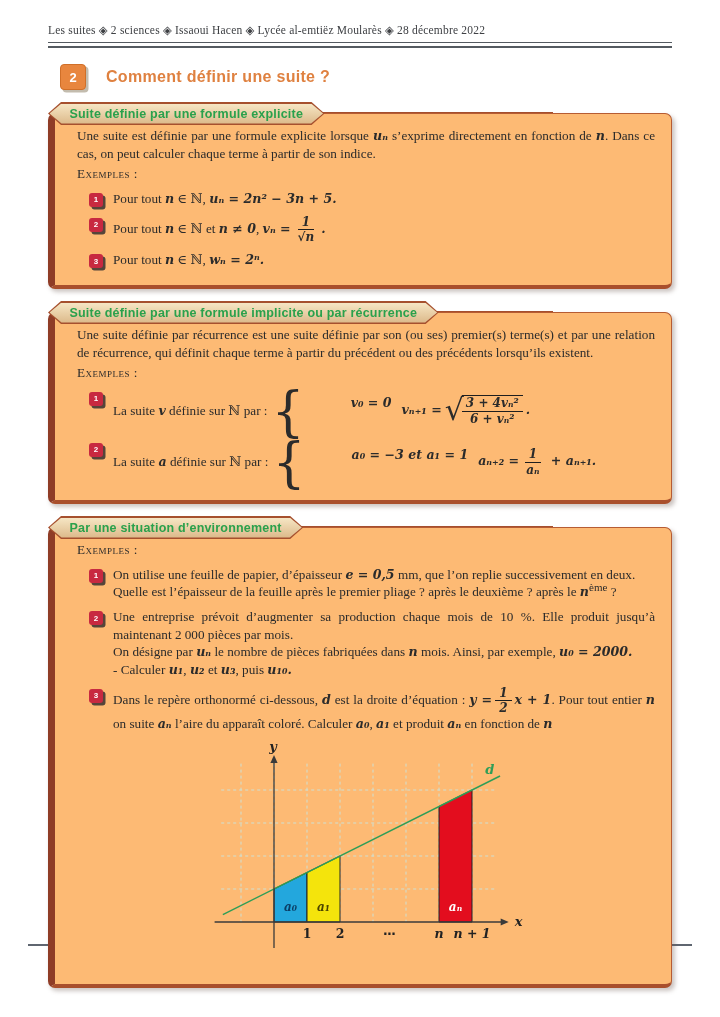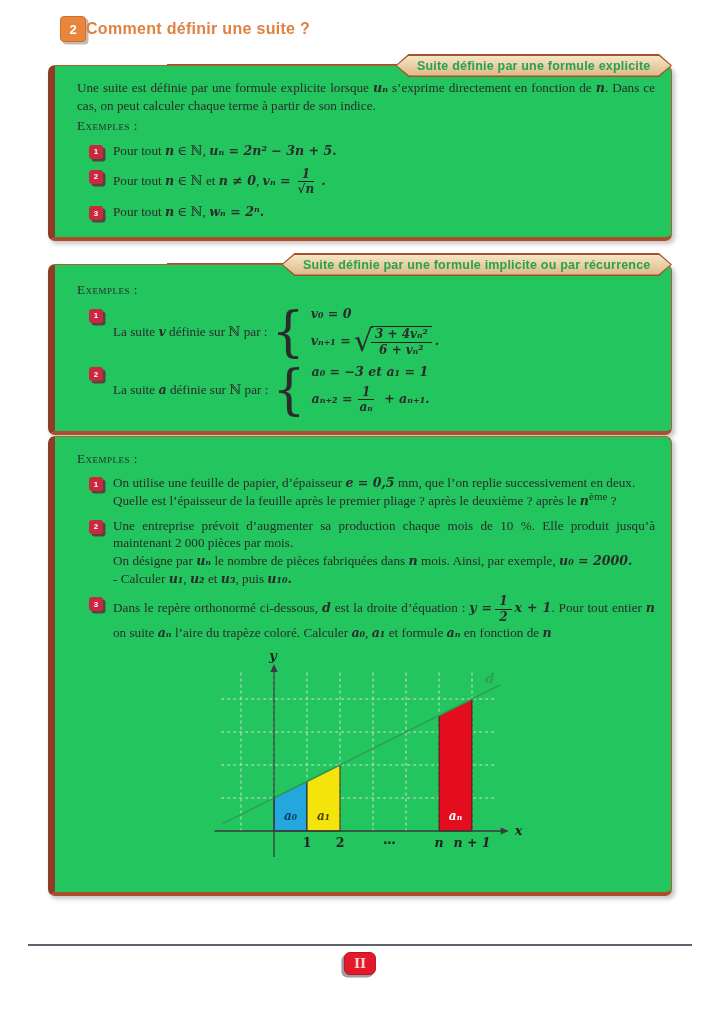--- a/index.html
+++ b/index.html
@@ -9,33 +9,33 @@
   
   .doc-header{padding-top:23px;font-size:11.5px;color:#3e4044;letter-spacing:.2px;
     font-family:"Liberation Serif","DejaVu Serif","DejaVu Sans",serif;}
   .header-rule{margin-top:5px;height:3px;border-top:1px solid #545a60;border-bottom:2px solid #545a60;}
 
   
   .section-head{display:flex;align-items:center;margin:16px 0 2px 12px;}
   .num-badge{width:24px;height:24px;background:#e8863e;border:1px solid #d06f28;border-radius:4px;
     color:#fff;font:700 13px "Liberation Sans",sans-serif;display:flex;align-items:center;justify-content:center;
     box-shadow:2.5px 2.5px 0 #c3bcae;}
-  .sec-title{color:#df8140;font:700 16px "Liberation Sans",sans-serif;letter-spacing:.3px;}
+  .sec-title{margin-left:20px;color:#df8140;font:700 16px "Liberation Sans",sans-serif;letter-spacing:.3px;}
 
   
   .cbox{position:relative;margin-top:12px;}
   .bracket{position:absolute;left:19%;right:19%;top:10px;height:14px;
     border:1.6px solid #a6502e;border-bottom:none;}
-  .cbadge-row{position:relative;height:22px;z-index:3;text-align:right;}
+  .cbadge-row{position:relative;height:22px;z-index:3;text-align:left;}
   .cbadge-outer{display:inline-block;background:#a6502e;padding:1.5px;
     clip-path:polygon(13px 0,calc(100% - 13px) 0,100% 50%,calc(100% - 13px) 100%,13px 100%,0 50%);}
   .cbadge-inner{display:inline-block;background:linear-gradient(#f6e6c4,#ddb océ) ;background:linear-gradient(#f6e6c4,#dcb98a);
     padding:3px 20px;clip-path:polygon(12px 0,calc(100% - 12px) 0,100% 50%,calc(100% - 12px) 100%,12px 100%,0 50%);
     color:#2aa14c;font:700 12.5px "Liberation Sans",sans-serif;letter-spacing:.2px;}
-  .cbody{position:relative;z-index:2;background:#22c55e;border:1.5px solid #b65c33;border-left:7px solid #8f3c26;
+  .cbody{position:relative;z-index:2;background:#fdba74;border:1.5px solid #b65c33;border-left:7px solid #8f3c26;
     border-bottom:4px solid #a94f2c;border-radius:7px;margin-top:-11px;
     padding:13px 16px 9px 22px;box-shadow:2.5px 3px 4px rgba(110,90,80,.35);
     font-size:13.2px;line-height:1.33;text-align:justify;}
 
   .exhead{font-variant:small-caps;letter-spacing:.5px;margin-top:3px;}
   .exrow{display:flex;margin:7px 0 7px 12px;text-align:justify;}
   .rbadge{flex:none;width:14px;height:14px;background:#c82940;border-radius:3px;color:#fff;
     font:700 8px "Liberation Sans",sans-serif;display:flex;align-items:center;justify-content:center;
     box-shadow:2.5px 2.5px 0 #55453a;margin:3px 10px 0 0;}
   .extext{flex:1;}
@@ -46,35 +46,39 @@
   .fwrap{display:inline-flex;align-items:center;vertical-align:middle;margin:0 3px;}
   .rad{font-family:"DejaVu Sans",sans-serif;font-style:normal;font-size:30px;line-height:.85;font-weight:400;
     margin-right:-2px;transform:translateY(-1px);}
   .frac{display:inline-flex;flex-direction:column;align-items:center;text-align:center;
     font-family:"DejaVu Serif","DejaVu Sans",serif;font-weight:700;font-style:italic;font-size:12px;line-height:1.2;}
   .frac .num{border-bottom:1.3px solid #1e1e1e;padding:0 4px;}
   .frac .den{padding:0 4px;}
   .under-vinculum{border-top:1.5px solid #1e1e1e;}
   .brace{font-family:"DejaVu Serif",serif;font-style:normal;font-weight:400;font-size:52px;line-height:.85;
     margin:0 6px 0 4px;transform:scaleY(1.05);}
-  .caselines{display:flex;flex-direction:column;gap:4px;}
+  .caselines{display:flex;flex-direction:row;gap:10px;margin-left:40px;}
 
   .chart-holder{text-align:center;margin:6px 0 2px;}
 
   
   .footer-rule{position:absolute;left:28px;right:28px;top:944px;border-top:2.2px solid #5f6670;}
   .page-badge{position:absolute;top:952px;left:50%;transform:translateX(-50%);
     background:#e01a2b;border:1px solid #c01020;color:#ffd2cf;
     font:700 13px "DejaVu Serif",serif;padding:3px 9px;border-radius:6px;box-shadow:-2.5px 2.5px 0 #9aa0a6;}
 </style>
 </head>
 <body>
 
 <div class="page">
 
+  <div class="doc-header">
+    <span>Les suites ◈ 2 sciences ◈ Issaoui Hacen ◈ Lycée al-emtiëz Moularès ◈ 28 décembre 2022</span>
+    <div class="header-rule"></div>
+  </div>
 
   <div class="section-head">
     <div class="num-badge">2</div>
     <div class="sec-title">Comment définir une suite ?</div>
   </div>
 
   <div class="cbox">
     <div class="bracket"></div>
     <div class="cbadge-row">
       <span class="cbadge-outer"><span class="cbadge-inner">Suite définie par une formule explicite</span></span>
@@ -101,20 +105,21 @@
       </div>
     </div>
   </div>
 
   <div class="cbox">
     <div class="bracket"></div>
     <div class="cbadge-row">
       <span class="cbadge-outer"><span class="cbadge-inner">Suite définie par une formule implicite ou par récurrence</span></span>
     </div>
     <div class="cbody">
+      <div class="rich"><span>Une suite définie par récurrence est une suite définie par son (ou ses) premier(s) terme(s) et par une relation de récurrence, qui définit chaque terme à partir du précédent ou des précédents lorsqu’ils existent.</span></div>
       <div class="exhead">Exemples :</div>
       <div class="exrow">
         <span class="rbadge">1</span>
         <div class="exflex">
           <span class="rich"><span>La suite </span><span class="math">v</span><span> définie sur ℕ par :</span></span>
           <span class="brace">{</span>
           <span class="caselines">
             <span class="caseline rich"><span class="math">v₀ = 0</span></span>
             <span class="caseline rich"><span class="math">vₙ₊₁ =</span><span class="fwrap">
                   <span class="rad">√</span>
@@ -140,38 +145,41 @@
                   </span>
                 </span><span class="math"> + aₙ₊₁.</span></span>
           </span>
         </div>
       </div>
     </div>
   </div>
 
   <div class="cbox">
     <div class="bracket"></div>
+    <div class="cbadge-row">
+      <span class="cbadge-outer"><span class="cbadge-inner">Par une situation d’environnement</span></span>
+    </div>
     <div class="cbody">
       <div class="exhead" style="margin-top:0;">Exemples :</div>
       <div class="exrow">
         <span class="rbadge">1</span>
         <div class="extext rich"><span>On utilise une feuille de papier, d’épaisseur </span><span class="math">e = 0,5</span><span> mm, que l’on replie successivement en deux.</span><br><span>Quelle est l’épaisseur de la feuille après le premier pliage ? après le deuxième ? après le </span><span class="math">n</span><span class="supx">ème</span><span> ?</span></div>
       </div>
       <div class="exrow">
         <span class="rbadge">2</span>
         <div class="extext rich"><span>Une entreprise prévoit d’augmenter sa production chaque mois de 10 %. Elle produit jusqu’à maintenant 2 000 pièces par mois.</span><br><span>On désigne par </span><span class="math">uₙ</span><span> le nombre de pièces fabriquées dans </span><span class="math">n</span><span> mois. Ainsi, par exemple, </span><span class="math">u₀ = 2000.</span><br><span>- Calculer </span><span class="math">u₁</span><span>, </span><span class="math">u₂</span><span> et </span><span class="math">u₃</span><span>, puis </span><span class="math">u₁₀.</span></div>
       </div>
       <div class="exrow">
         <span class="rbadge">3</span>
         <div class="extext rich"><span>Dans le repère orthonormé ci-dessous, </span><span class="math">d</span><span> est la droite d’équation : </span><span class="math">y =</span><span class="fwrap">
               <span class="frac">
                 <span class="num">1</span>
                 <span class="den">2</span>
               </span>
-            </span><span class="math">x + 1</span><span>. Pour tout entier </span><span class="math">n</span><span> on suite </span><span class="math">aₙ</span><span> l’aire du trapèze coloré. Calculer </span><span class="math">a₀</span><span>, </span><span class="math">a₁</span><span> et formule </span><span class="math">aₙ</span><span> en fonction de </span><span class="math">n</span></div>
+            </span><span class="math">x + 1</span><span>. Pour tout entier </span><span class="math">n</span><span> on suite </span><span class="math">aₙ</span><span> l’aire du apparaît coloré. Calculer </span><span class="math">a₀</span><span>, </span><span class="math">a₁</span><span> et produit </span><span class="math">aₙ</span><span> en fonction de </span><span class="math">n</span></div>
       </div>
       <div class="chart-holder">
         <svg width="345" height="228" viewBox="0 0 345 228">
             <line x1="47" y1="23.599999999999994" x2="47" y2="182" stroke="#cfe0d2" stroke-dasharray="3 3" stroke-width="1"></line>
             <line x1="80" y1="23.599999999999994" x2="80" y2="182" stroke="#cfe0d2" stroke-dasharray="3 3" stroke-width="1"></line>
             <line x1="113" y1="23.599999999999994" x2="113" y2="182" stroke="#cfe0d2" stroke-dasharray="3 3" stroke-width="1"></line>
             <line x1="146" y1="23.599999999999994" x2="146" y2="182" stroke="#cfe0d2" stroke-dasharray="3 3" stroke-width="1"></line>
             <line x1="179" y1="23.599999999999994" x2="179" y2="182" stroke="#cfe0d2" stroke-dasharray="3 3" stroke-width="1"></line>
             <line x1="212" y1="23.599999999999994" x2="212" y2="182" stroke="#cfe0d2" stroke-dasharray="3 3" stroke-width="1"></line>
             <line x1="245" y1="23.599999999999994" x2="245" y2="182" stroke="#cfe0d2" stroke-dasharray="3 3" stroke-width="1"></line>

